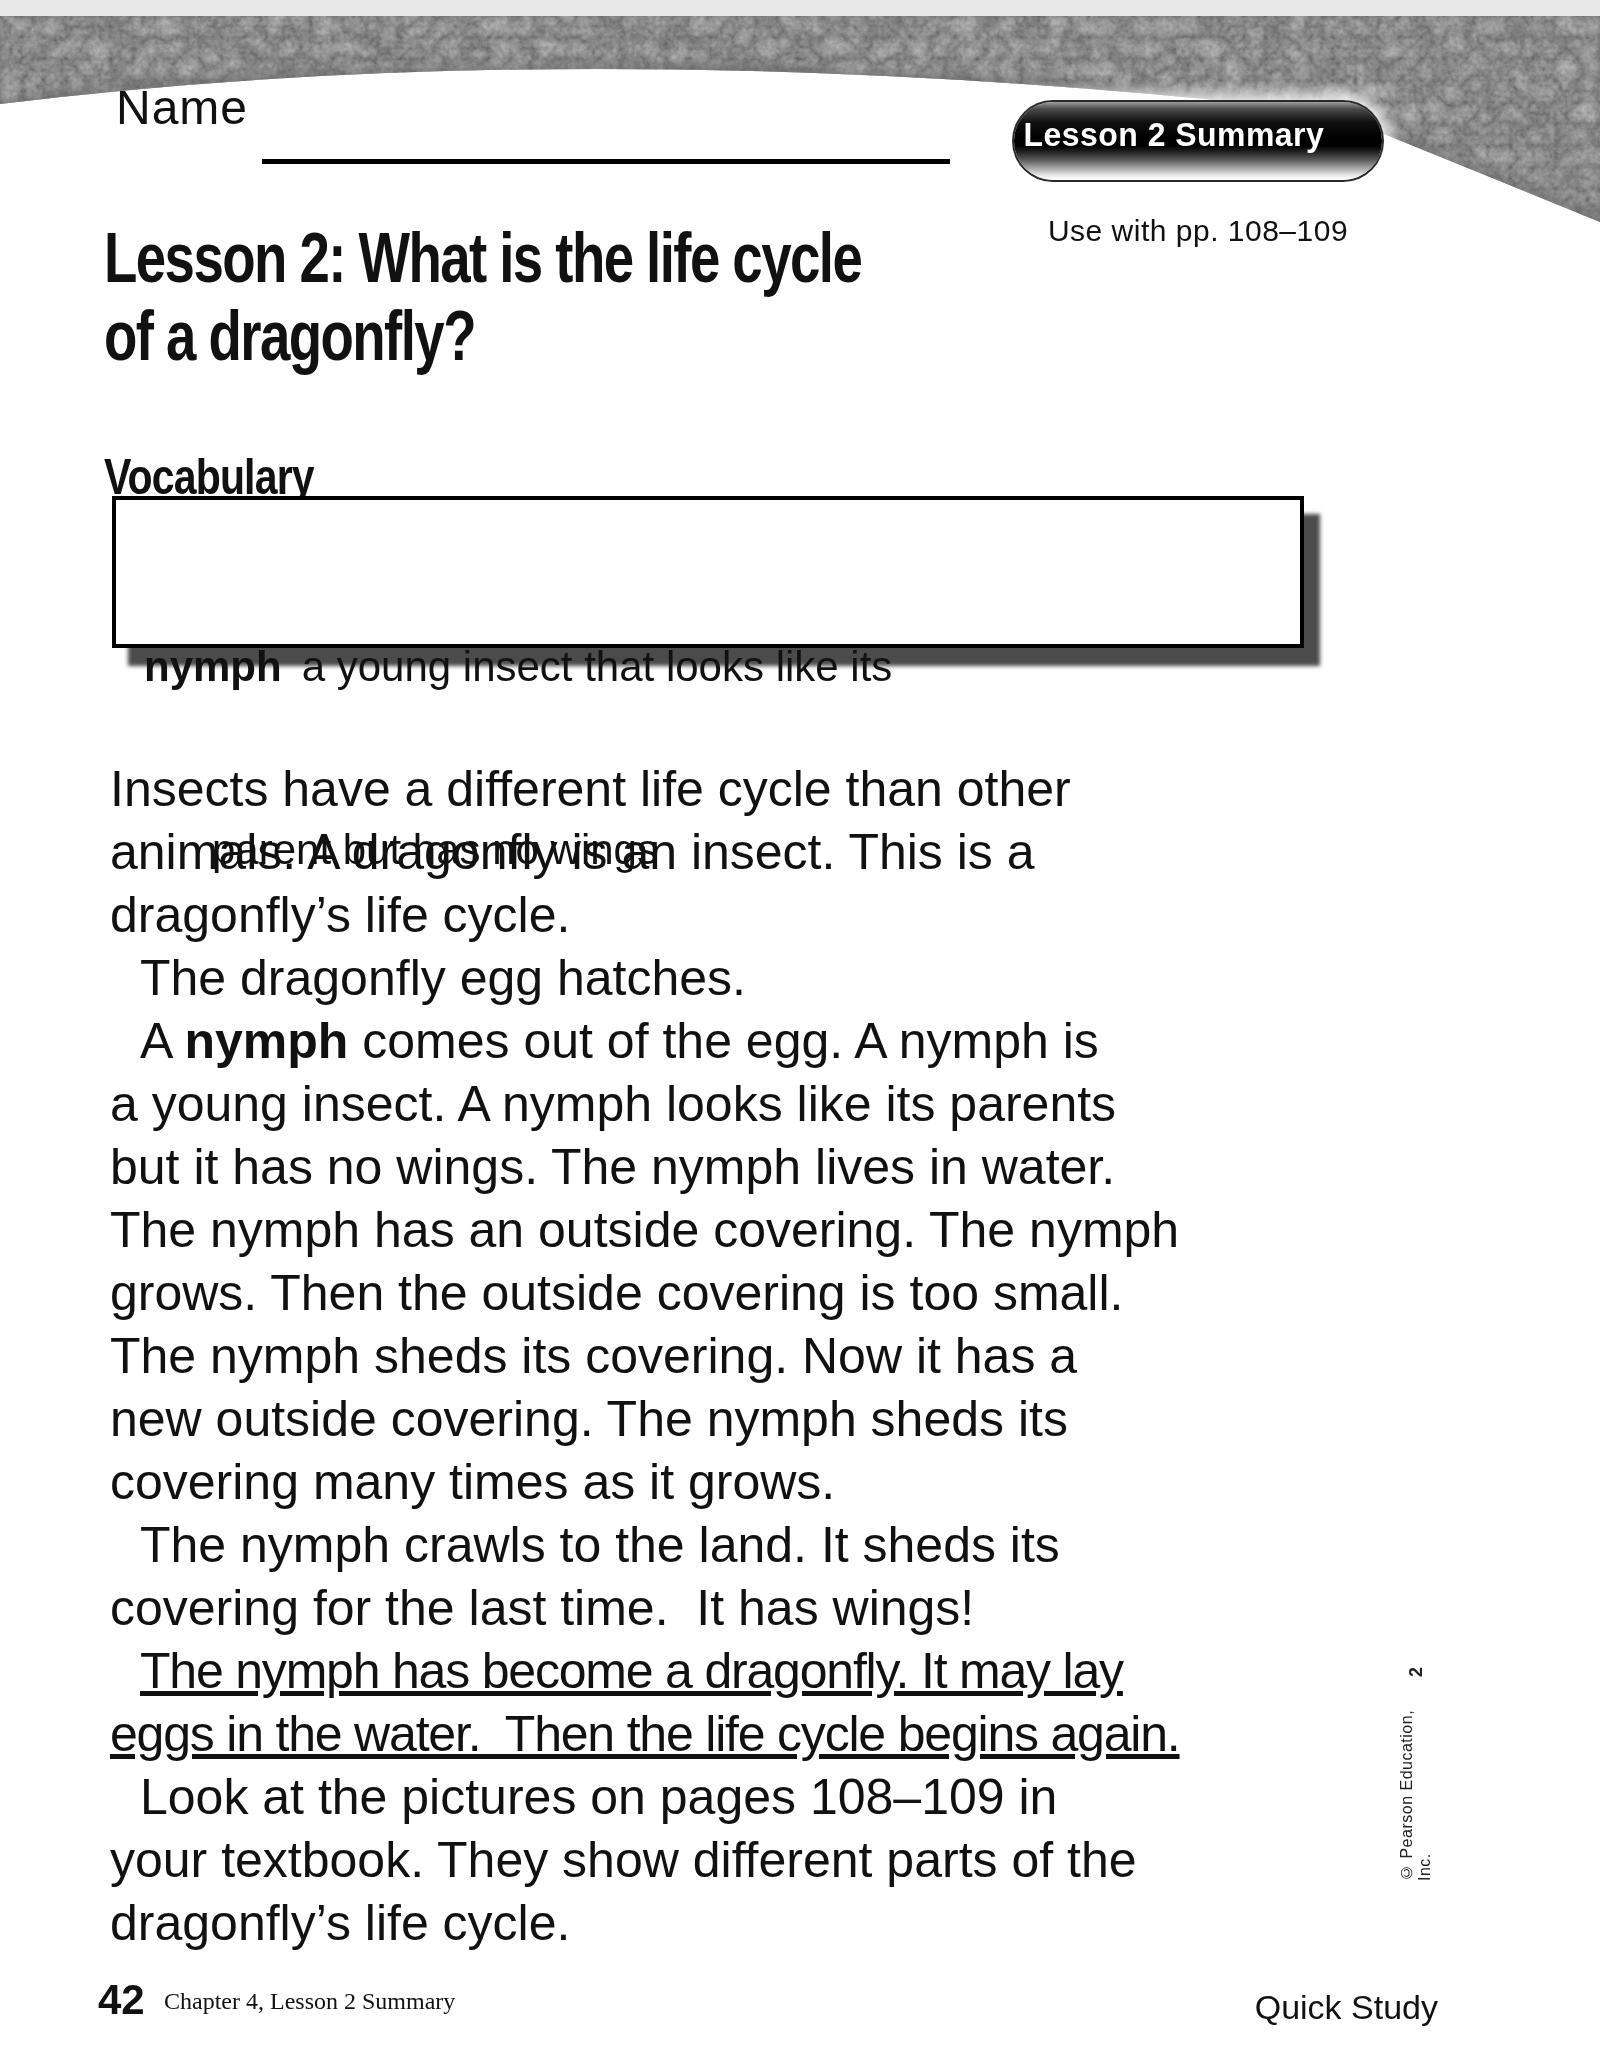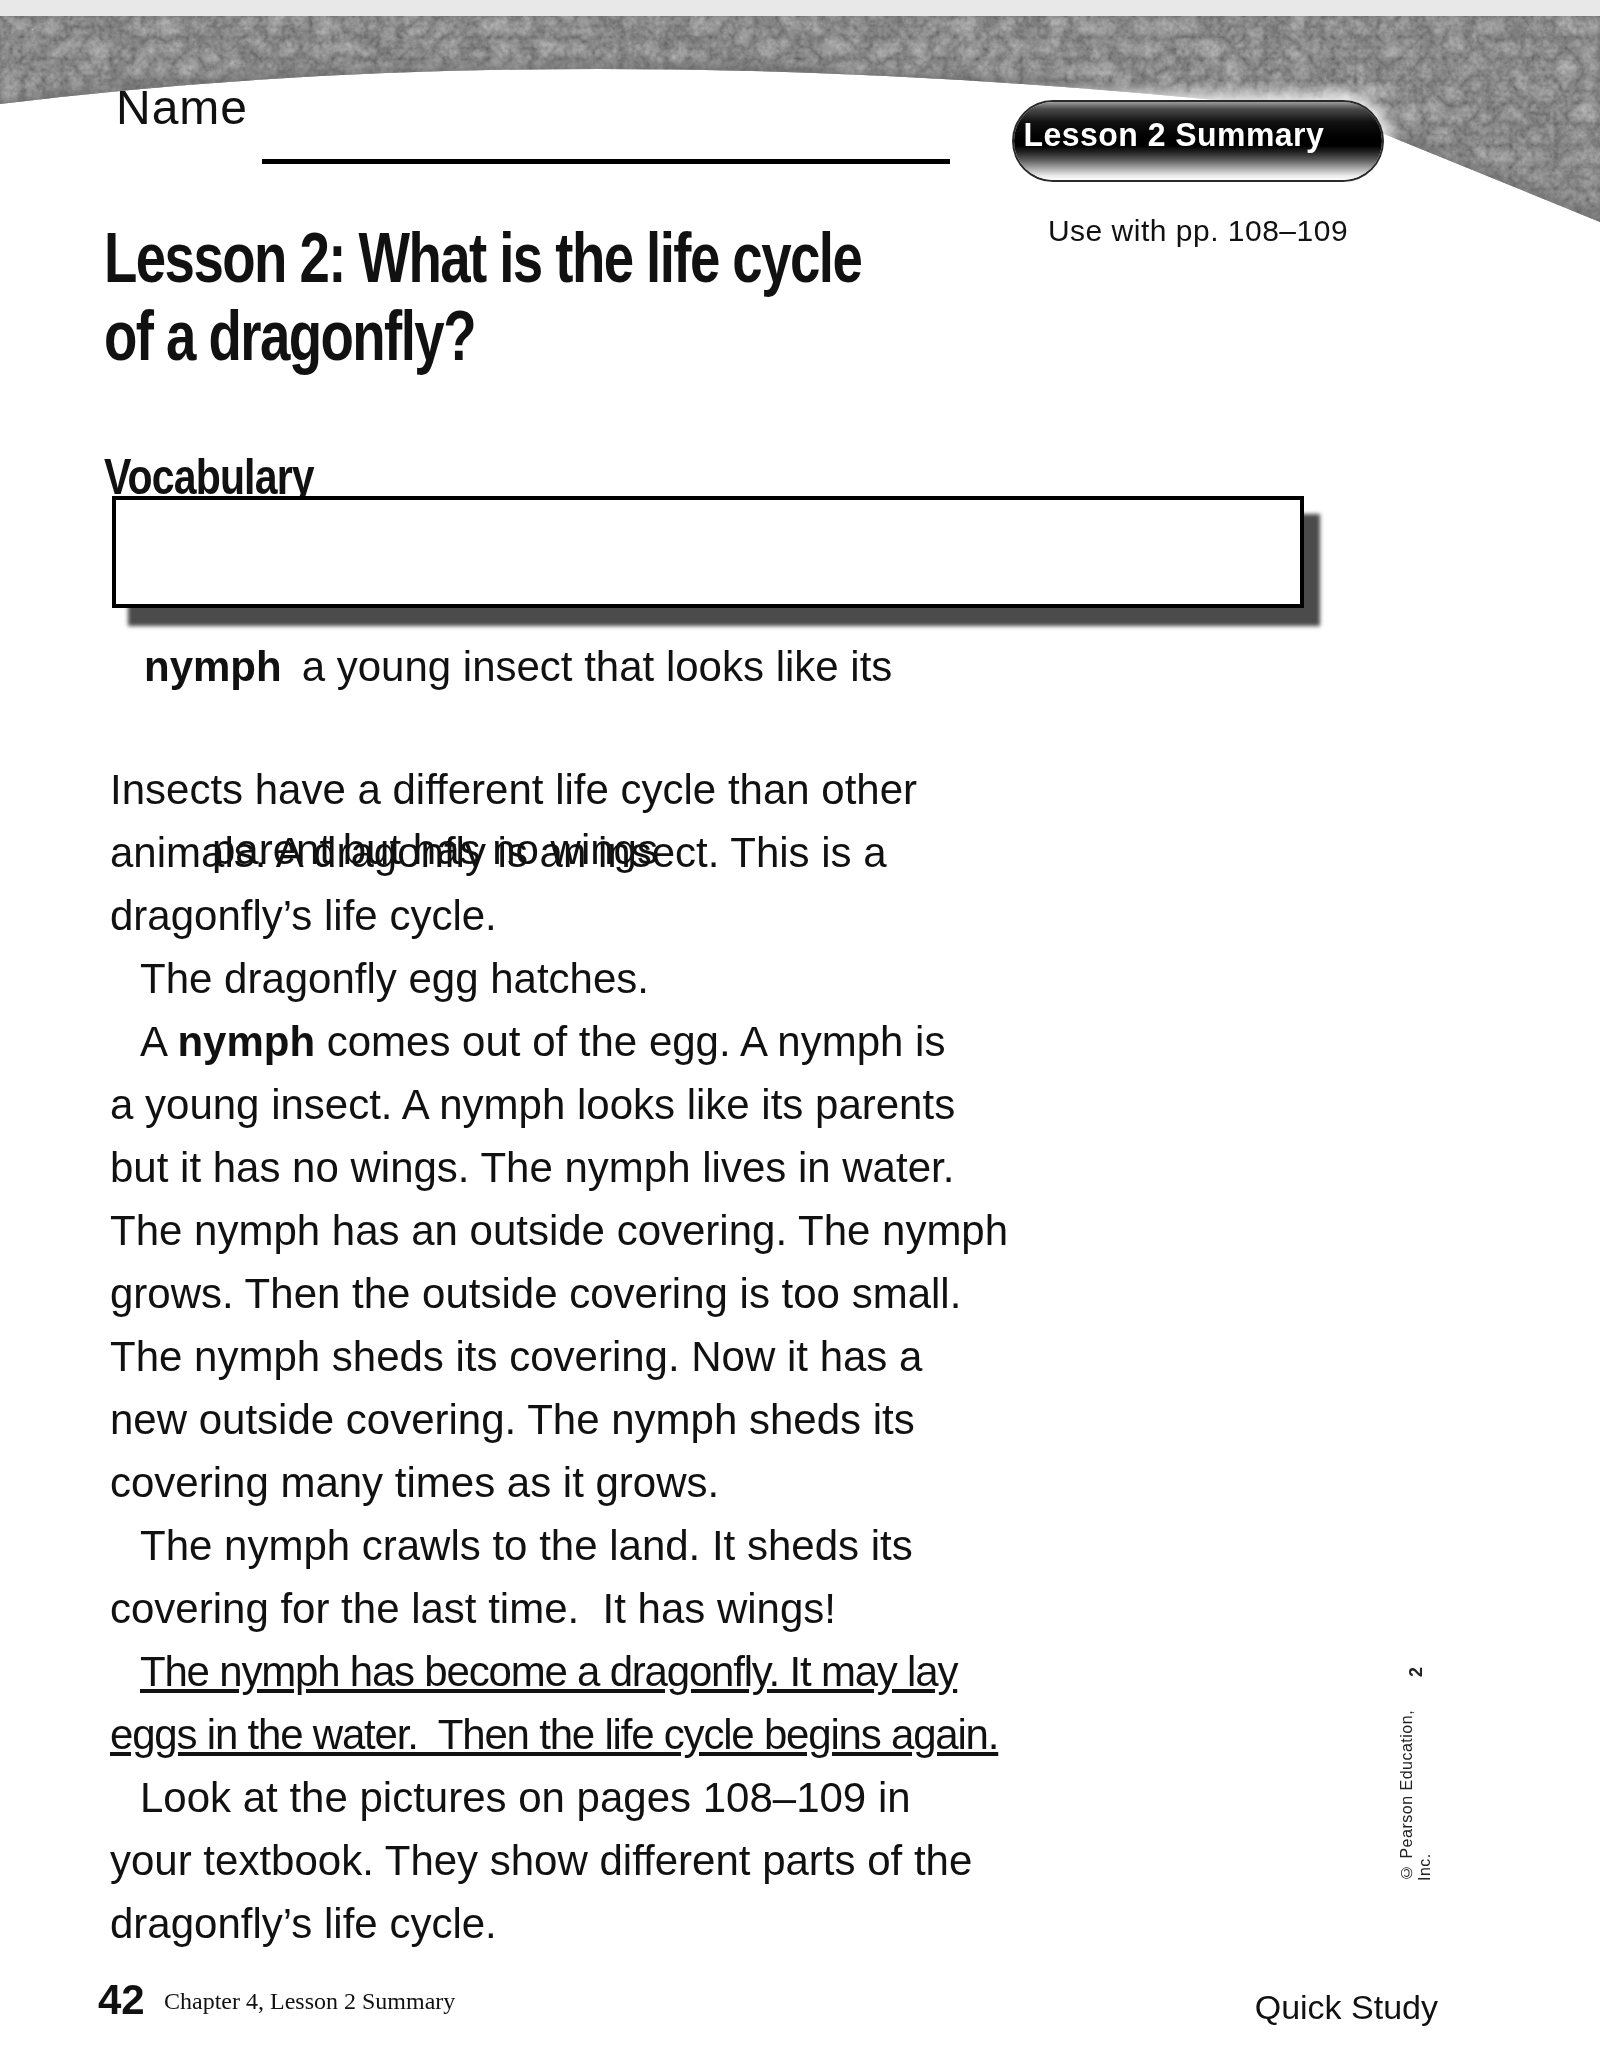--- a/index.html
+++ b/index.html
@@ -25,28 +25,28 @@
   .title{
     position:absolute;left:104px;top:156px;font-size:70px;line-height:78px;font-weight:700;
     letter-spacing:-2px;transform:scaleX(.78);transform-origin:0 0;white-space:nowrap;
   }
   .vocab-h{
     position:absolute;left:104px;top:390px;font-size:50px;font-weight:700;letter-spacing:-1px;
     transform:scaleX(.82);transform-origin:0 0;white-space:nowrap;
   }
   
   .vocab-box{
-    position:absolute;left:112px;top:480px;width:1192px;height:112px;background:#fff;
+    position:absolute;left:112px;top:480px;width:1192px;height:152px;background:#fff;
     border:4px solid #000;box-shadow:16px 18px 4px #4b4b4b;box-sizing:border-box;
     padding:14px 16px 0 28px;font-size:42px;line-height:61px;white-space:pre-wrap;
   }
   .vb-term{font-weight:700;margin-right:20px;}
   .vb-line2{padding-left:68px;}
   
-  .body-text{position:absolute;left:110px;top:742px;font-size:42px;line-height:63px;}
+  .body-text{position:absolute;left:110px;top:742px;font-size:50px;line-height:63px;}
   .line{white-space:pre-wrap;}
   .line.ind{padding-left:30px;}
   .line.cond{letter-spacing:-1.2px;text-decoration:underline;}
   .b{font-weight:700;}
   
   .copyright{
     position:absolute;left:1398px;top:1650px;height:215px;
     writing-mode:vertical-rl;transform:rotate(180deg);
     font-size:16px;letter-spacing:.5px;color:#222;display:flex;align-items:center;
   }

